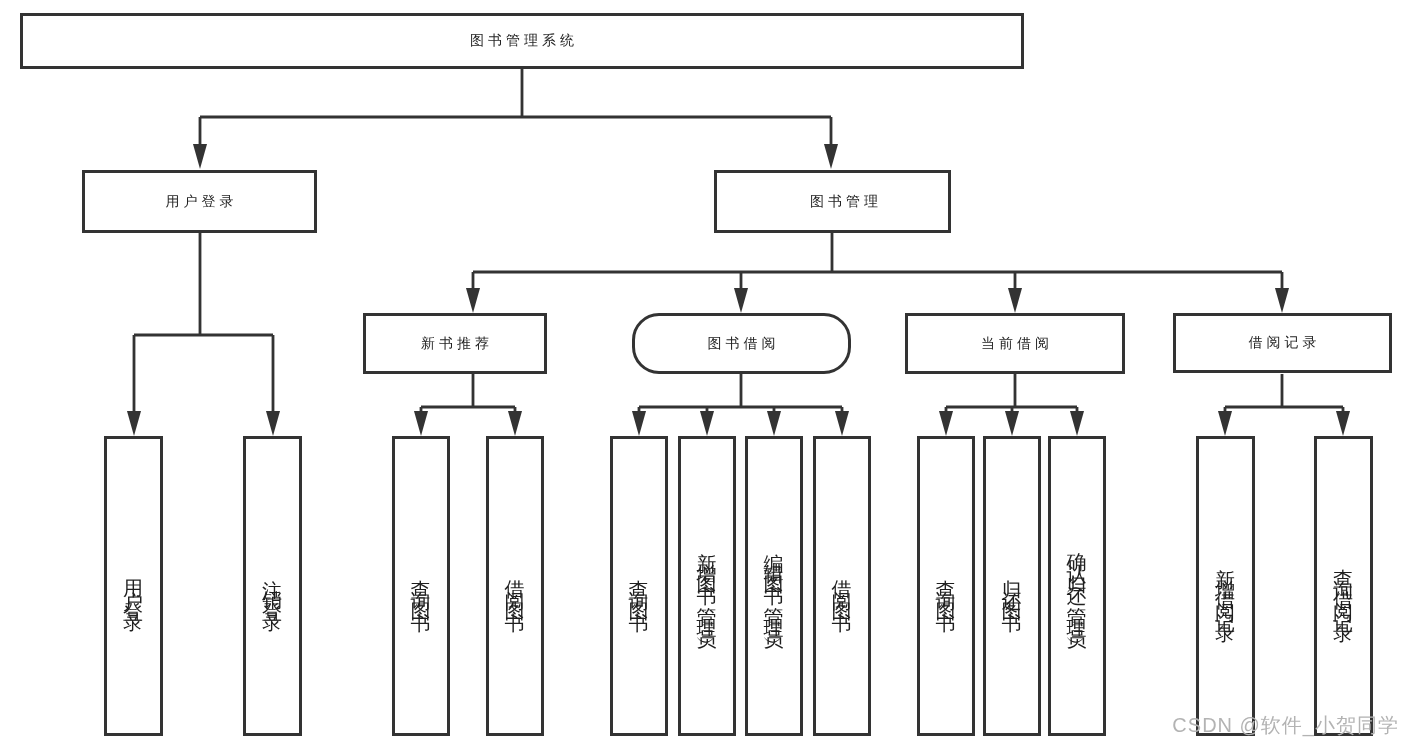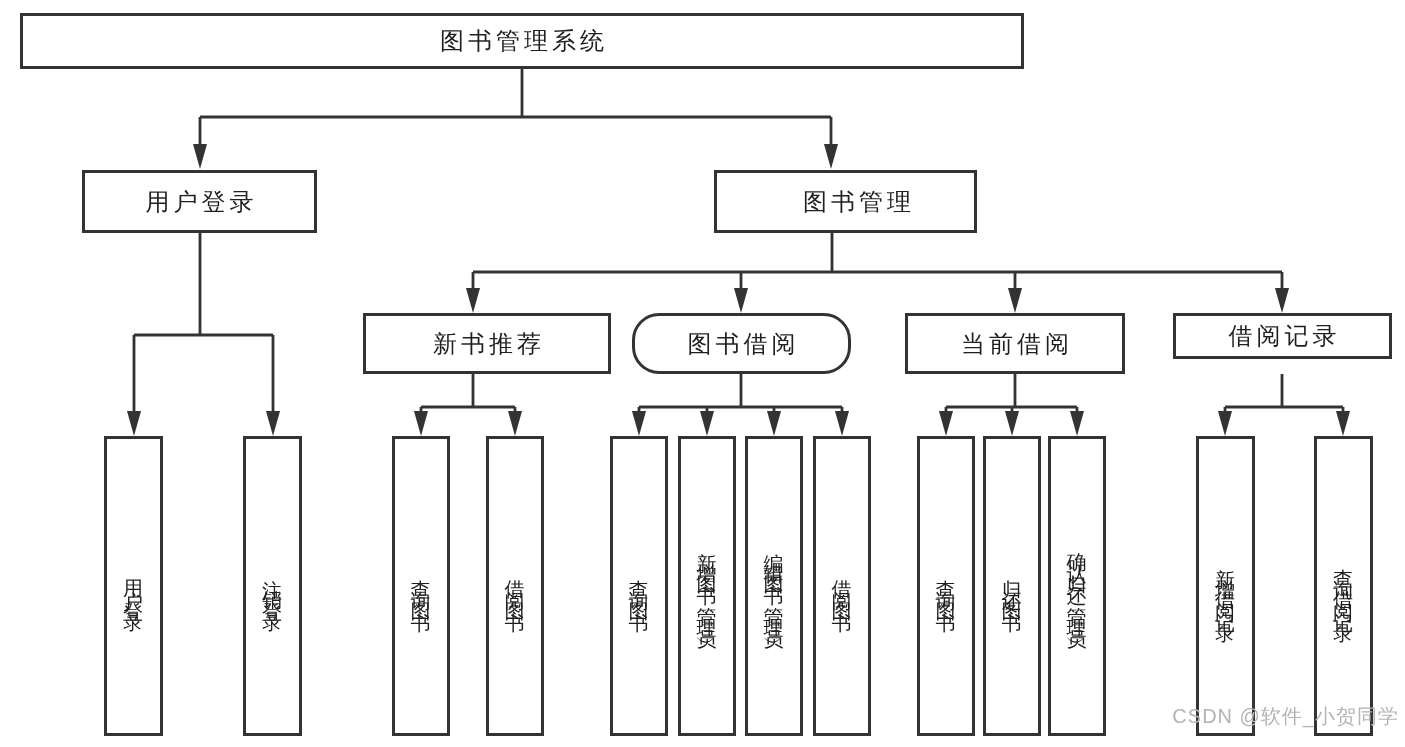--- a/index.html
+++ b/index.html
@@ -7,28 +7,28 @@
     position:relative;width:1405px;height:747px;background:#ffffff;overflow:hidden;
     font-family:"Liberation Sans","DejaVu Sans",sans-serif;
   }
   #connectors{position:absolute;left:0;top:0;z-index:1;}
   .node{
     position:absolute;box-sizing:border-box;z-index:2;
     border:3px solid #333333;background:#ffffff;
     display:flex;align-items:center;justify-content:center;
     color:#1f1f1f;
   }
-  .node-h{font-size:24px;letter-spacing:4px;text-indent:4px;white-space:nowrap;}
+  .node-h{font-size:14px;letter-spacing:4px;text-indent:4px;white-space:nowrap;}
   .leaf{
     writing-mode:vertical-rl;
     font-size:20px;letter-spacing:11px;line-height:1;
     color:#1f1f1f;
   }
   .watermark{
-    position:absolute;right:6px;bottom:17px;z-index:5;
+    position:absolute;right:6px;bottom:8px;z-index:5;
     font-size:20px;color:#b3b3b3;letter-spacing:1px;white-space:nowrap;
   }
 </style>
 </head>
 <body>
 
 <div id="canvas">
 
   <svg id="connectors" width="1405" height="747" viewBox="0 0 1405 747">
     <path fill="none" stroke="#333333" stroke-width="2.8" d="
@@ -62,34 +62,34 @@
     </g>
   </svg>
 
   <div class="node node-h" style="left:20px;top:13px;width:1004px;height:56px;">
     <span>图书管理系统</span>
   </div>
 
   <div class="node node-h" style="left:82px;top:170px;width:235px;height:63px;">
     <span>用户登录</span>
   </div>
-  <div class="node node-h" style="left:714px;top:170px;width:263px;height:63px;padding-left:23px;">
+  <div class="node node-h" style="left:714px;top:170px;width:237px;height:63px;padding-left:23px;">
     <span>图书管理</span>
   </div>
 
-  <div class="node node-h" style="left:363px;top:313px;width:248px;height:61px;">
+  <div class="node node-h" style="left:363px;top:313px;width:184px;height:61px;">
     <span>新书推荐</span>
   </div>
   <div class="node node-h" style="left:632px;top:313px;width:219px;height:61px;border-radius:27px;">
     <span>图书借阅</span>
   </div>
   <div class="node node-h" style="left:905px;top:313px;width:220px;height:61px;align-items:center;">
     <span>当前借阅</span>
   </div>
-  <div class="node node-h" style="left:1173px;top:313px;width:219px;height:46px;">
+  <div class="node node-h" style="left:1173px;top:313px;width:219px;height:60px;">
     <span>借阅记录</span>
   </div>
 
   <div class="node" style="left:104px;top:436px;width:59px;height:300px;">
     <span class="leaf">用户登录</span>
   </div>
   <div class="node" style="left:243px;top:436px;width:59px;height:300px;">
     <span class="leaf">注销登录</span>
   </div>
 

